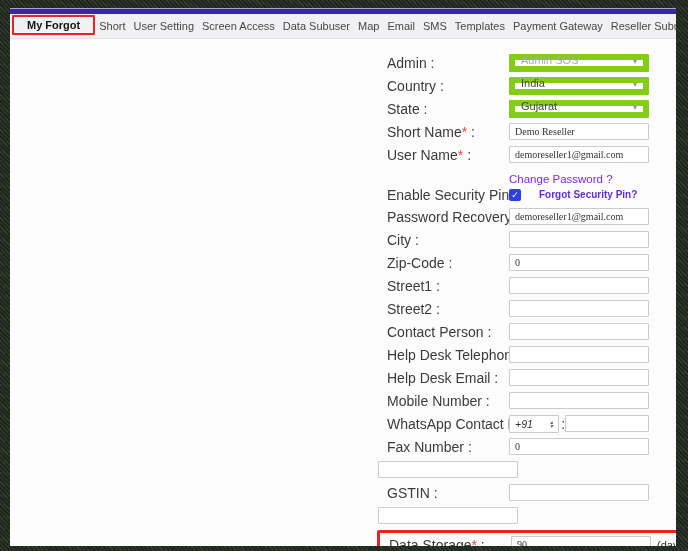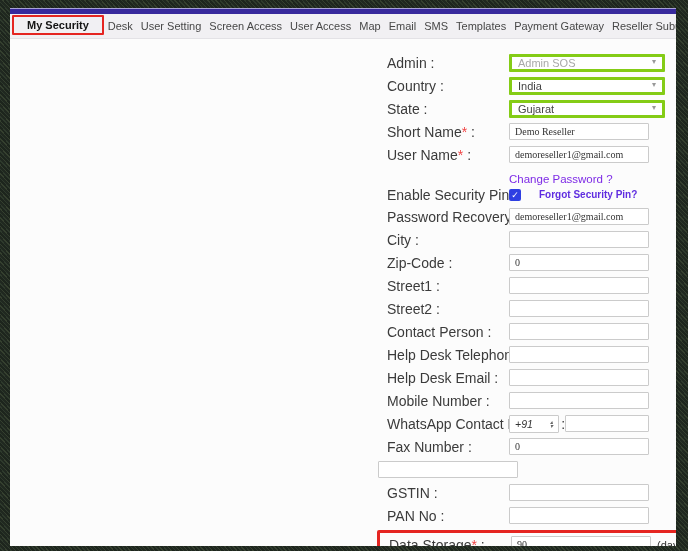--- a/index.html
+++ b/index.html
@@ -34,23 +34,23 @@
   .row-label { width: 131px; padding-left: 9px; font-size: 14px; color: #3b3b3b; white-space: nowrap; flex: none; }
   .req { color: #f04343; }
 
   .txt {
     width: 140px; height: 17px; flex: none;
     border: 1px solid #cbcbcb; border-radius: 1px; background: #fff;
     font-family: Liberation Serif, serif; font-size: 10px; color: #333;
     padding: 0 5px; outline: none;
   }
   .select {
-    width: 156px; height: 18px; flex: none;
-    border: 3px solid #84cc16; border-radius: 1px; background: #fff;
-    display: flex; align-items: flex-start; justify-content: space-between;
+    width: 140px; height: 18px; flex: none;
+    border: 6px solid #84cc16; border-radius: 1px; background: #fff;
+    display: flex; align-items: flex-end; justify-content: space-between;
     padding: 0 6px; font-size: 11px; color: #444; cursor: pointer;
   }
   .select .caret { color: #999; font-size: 8px; }
   .select.disabled .val { color: #a8a8a8; }
 
   .link-row { height: 14px; margin: 0 0 4px 131px; }
   .link { font-size: 11.5px; color: #7e2be6; cursor: pointer; text-decoration: none; }
 
   .pin-row { display: flex; align-items: center; height: 15px; margin-bottom: 6px; }
   .checkbox {
@@ -78,25 +78,25 @@
 </style>
 </head>
 <body>
 
 <div class="frame">
   <div class="inner">
 
     <div class="topbar"></div>
 
     <div class="tabbar">
-      <span class="tab-box"><span class="tab active">My Security</span></span>
-      <span class="tab">Desk</span>
+      <span class="tab-box"><span class="tab active">My Forgot</span></span>
+      <span class="tab">Short</span>
       <span class="tab">User Setting</span>
       <span class="tab">Screen Access</span>
-      <span class="tab">User Access</span>
+      <span class="tab">Data Subuser</span>
       <span class="tab">Map</span>
       <span class="tab">Email</span>
       <span class="tab">SMS</span>
       <span class="tab">Templates</span>
       <span class="tab">Payment Gateway</span>
       <span class="tab">Reseller Subuser</span>
     </div>
 
     <div class="form">
 
@@ -209,21 +209,20 @@
       <div class="row">
         <input class="txt" type="text" value="" style="">
       </div>
 
       <div class="row">
         <span class="row-label"><span>GSTIN</span><span> :</span></span>
         <input class="txt" type="text" value="" style="">
       </div>
 
       <div class="row">
-        <span class="row-label"><span>PAN No</span><span> :</span></span>
         <input class="txt" type="text" value="" style="">
       </div>
 
       <div class="annotated">
         <span class="row-label"><span>Data Storage</span><span class="req">*</span><span> :</span></span>
         <input class="txt" type="text" value="90" style="">
         <span class="suffix">(days)</span>
       </div>
 
     </div>

